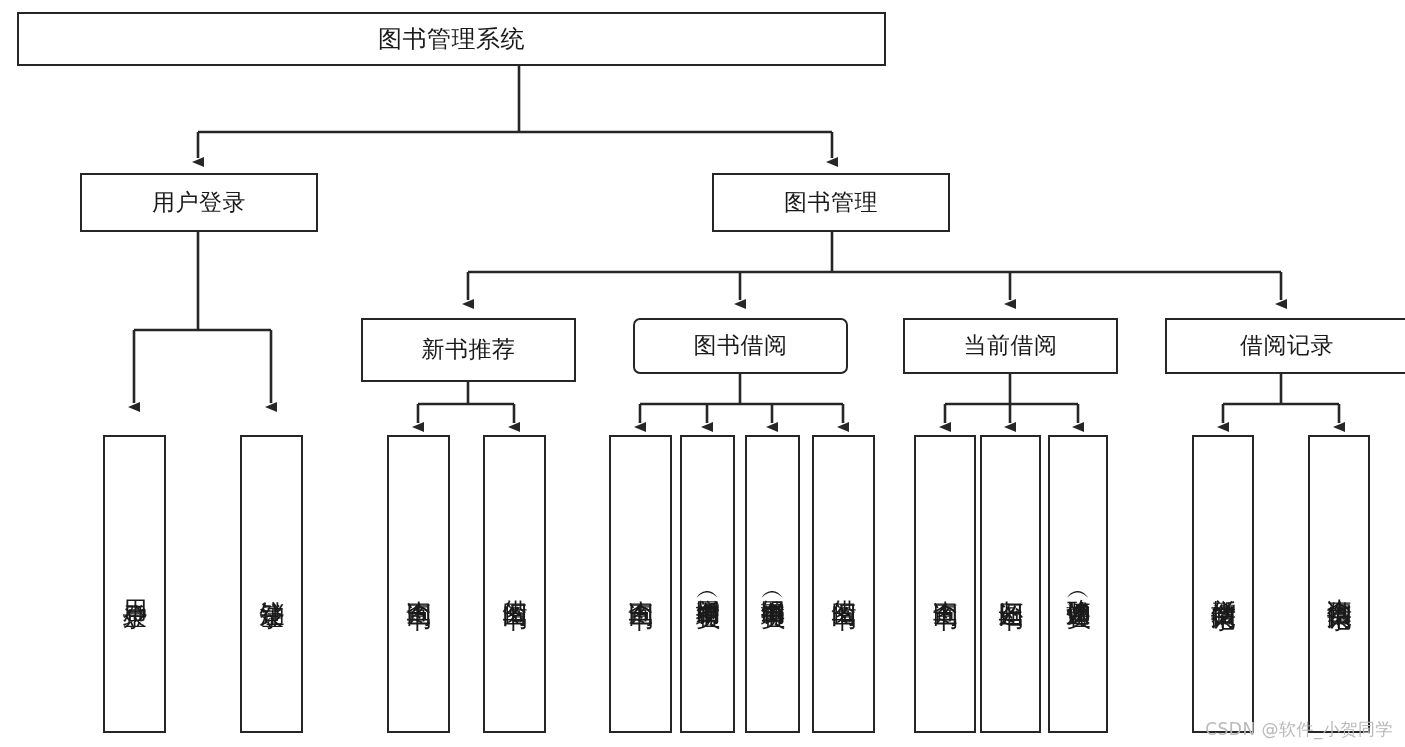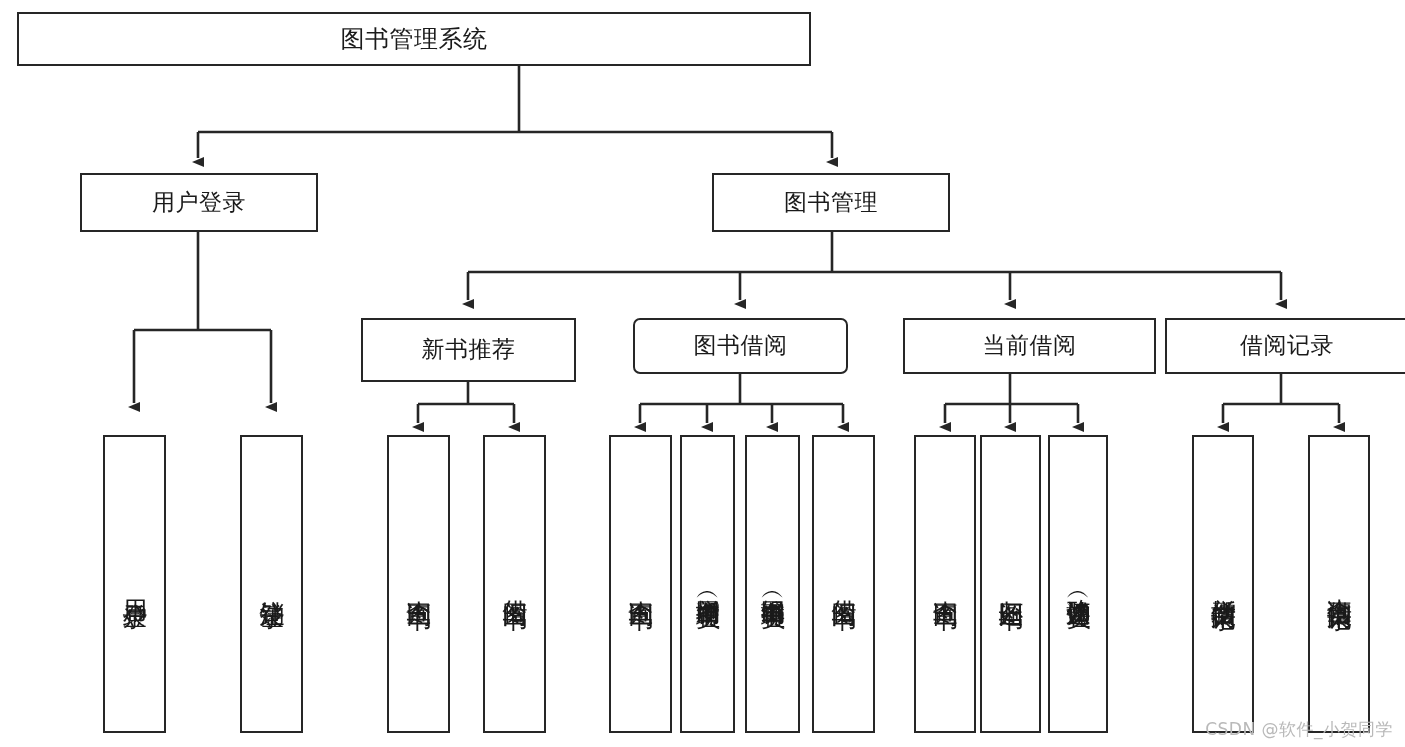--- a/index.html
+++ b/index.html
@@ -122,41 +122,41 @@
       <path d="M1010,404 L1010,423" marker-end="url(#arrow)"></path>
       <path d="M1078,404 L1078,423" marker-end="url(#arrow)"></path>
 
       <path d="M1281,374 L1281,404"></path>
       <path d="M1223,404 L1339,404"></path>
       <path d="M1223,404 L1223,423" marker-end="url(#arrow)"></path>
       <path d="M1339,404 L1339,423" marker-end="url(#arrow)"></path>
     </g>
   </svg>
 
-  <div class="node root horiz" style="left:17px; top:12px; width:794px; height:54px;">
+  <div class="node root horiz" style="left:17px; top:12px; width:869px; height:54px;">
     <span class="label">图书管理系统</span>
   </div>
 
   <div class="node horiz" style="left:80px; top:173px; width:238px; height:59px;">
     <span class="label">用户登录</span>
   </div>
 
   <div class="node horiz" style="left:712px; top:173px; width:238px; height:59px;">
     <span class="label">图书管理</span>
   </div>
 
   <div class="node horiz" style="left:361px; top:318px; width:215px; height:64px;">
     <span class="label">新书推荐</span>
   </div>
 
   <div class="node horiz" style="left:633px; top:318px; width:215px; height:56px;border-radius:7px;">
     <span class="label">图书借阅</span>
   </div>
 
-  <div class="node horiz" style="left:903px; top:318px; width:253px; height:56px;">
+  <div class="node horiz" style="left:903px; top:318px; width:215px; height:56px;">
     <span class="label">当前借阅</span>
   </div>
 
   <div class="node horiz" style="left:1165px; top:318px; width:244px; height:56px;">
     <span class="label">借阅记录</span>
   </div>
 
   <div class="node vert" style="left:103px; top:435px; width:63px; height:298px;">
     <span class="label">用户登录</span>
   </div>

